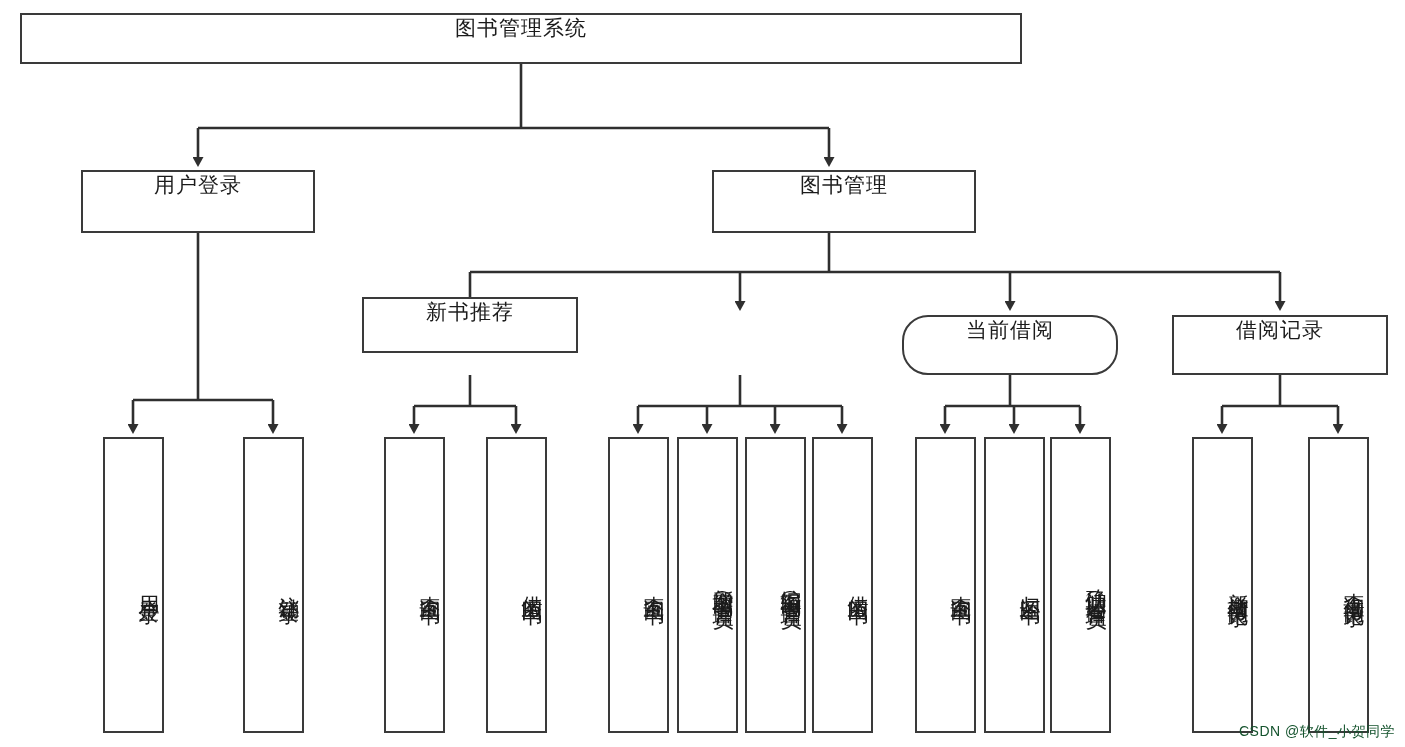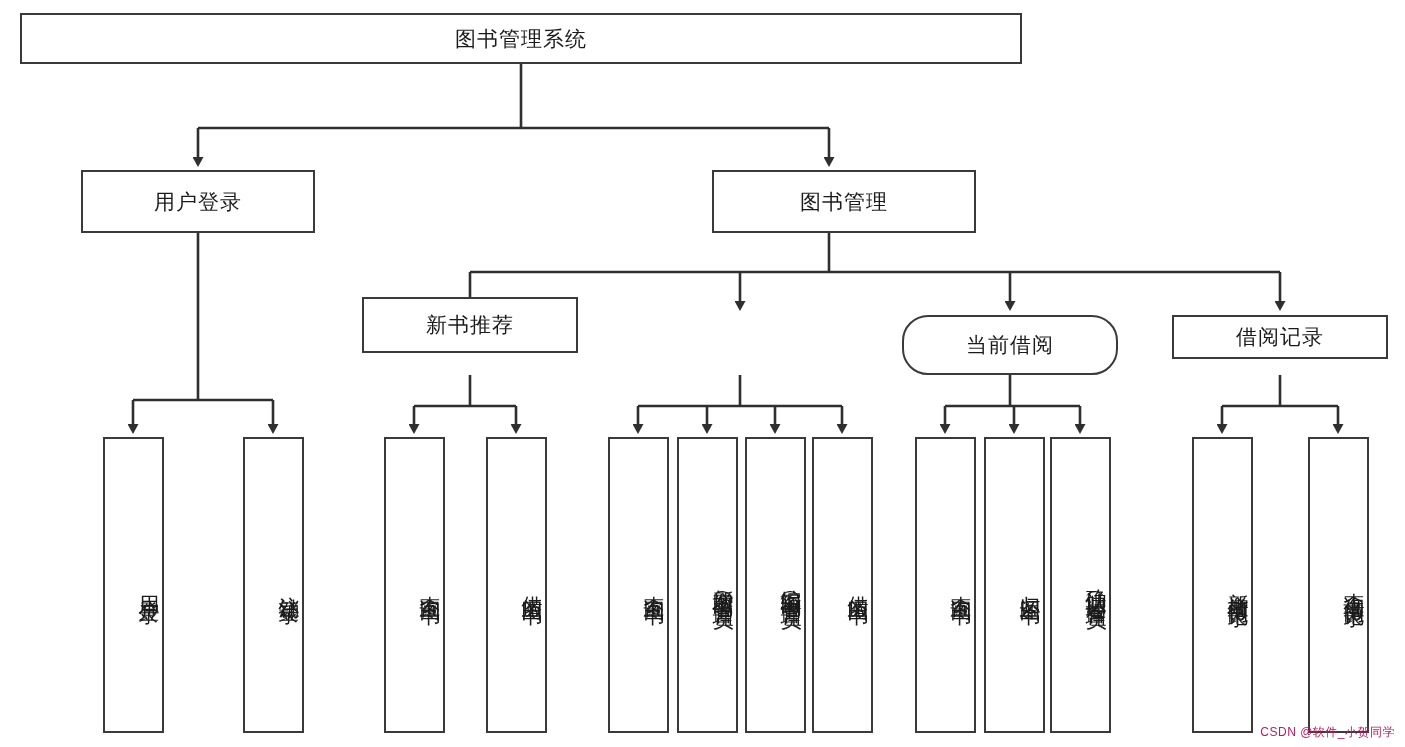--- a/index.html
+++ b/index.html
@@ -19,21 +19,21 @@
     left:0;top:0;
     width:1405px;height:747px;
     pointer-events:none;
   }
   .node{
     position:absolute;
     box-sizing:border-box;
     background:#ffffff;
     border:2px solid #3a3a3a;
     display:flex;
-    align-items:center;
+    align-items:flex-start;
     justify-content:center;
     color:#1b1b1b;
   }
   .node.h{
     font-size:21px;
     letter-spacing:1px;
     line-height:1.2;
   }
   .node.root{font-size:21px;}
   .node.v{
@@ -49,22 +49,22 @@
   .node.v .vtxt{
     writing-mode:vertical-rl;
     text-orientation:upright;
     letter-spacing:3px;
     white-space:nowrap;
   }
   .watermark{
     position:absolute;
     right:10px;
     bottom:6px;
-    font-size:12px;
-    color:#be185d;
+    font-size:14px;
+    color:#14532d;
     letter-spacing:0.5px;
     white-space:nowrap;
     user-select:none;
   }
 </style>
 </head>
 <body>
 
 <div id="canvas">
 
@@ -128,21 +128,21 @@
   <div class="node h" style="left:712px;top:170px;width:264px;height:63px;">
     <span>图书管理</span>
   </div>
 
   <div class="node h" style="left:362px;top:297px;width:216px;height:56px;">
     <span>新书推荐</span>
   </div>
   <div class="node h" style="left:902px;top:315px;width:216px;height:60px;border-radius:26px;">
     <span>当前借阅</span>
   </div>
-  <div class="node h" style="left:1172px;top:315px;width:216px;height:44px;">
+  <div class="node h" style="left:1172px;top:315px;width:216px;height:60px;">
     <span>借阅记录</span>
   </div>
 
   <div class="node v" style="left:103px;top:437px;width:61px;height:296px;">
     <span class="vtxt">用户登录</span>
   </div>
   <div class="node v" style="left:243px;top:437px;width:61px;height:296px;">
     <span class="vtxt">注销登录</span>
   </div>
 

